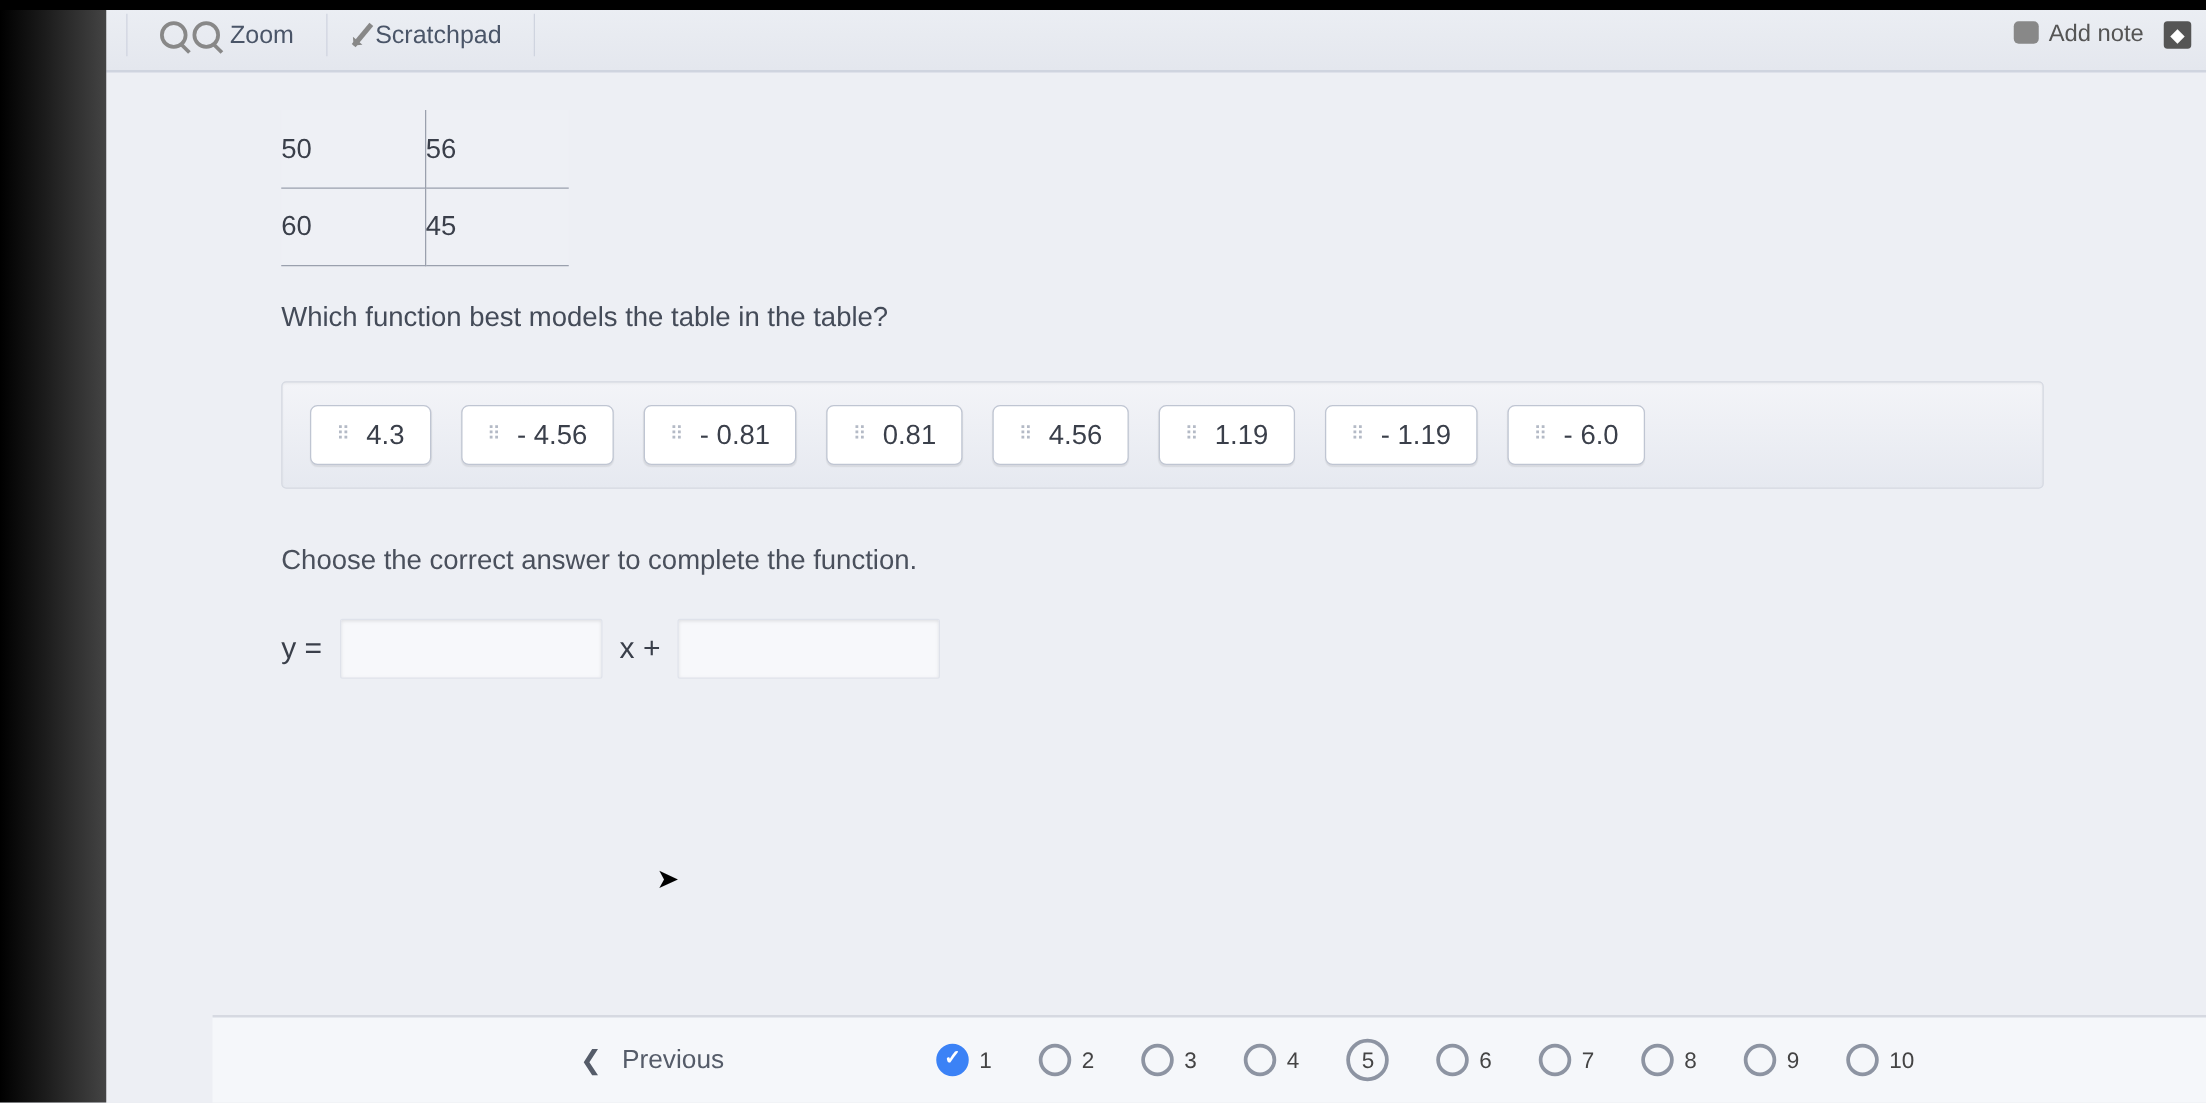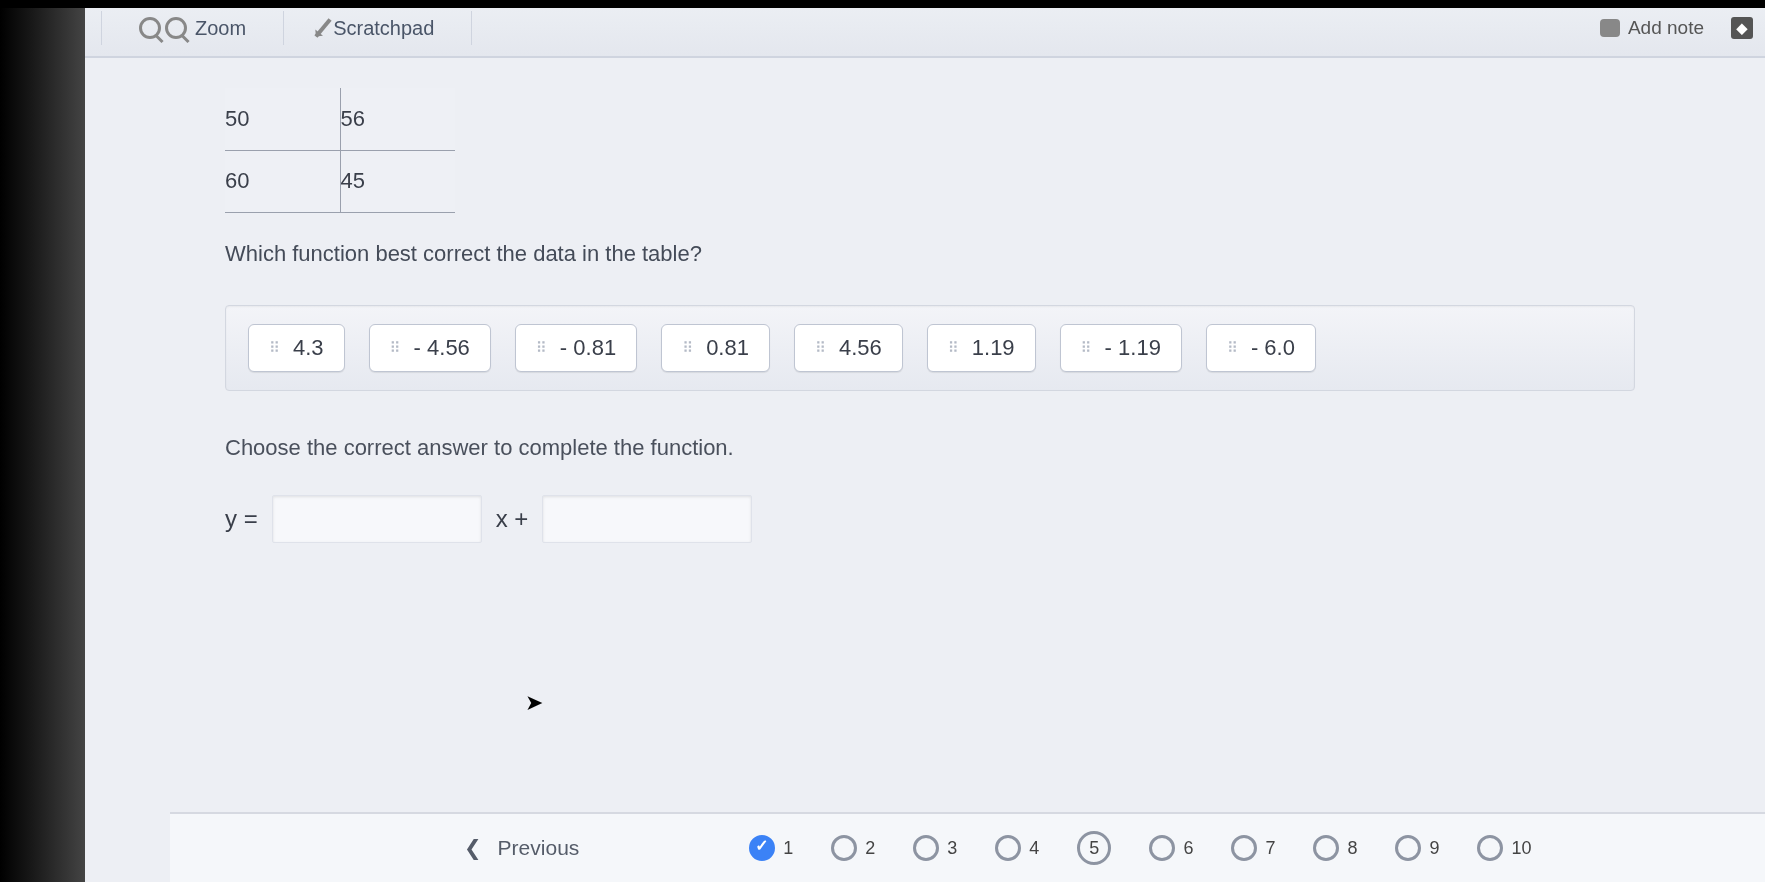--- a/index.html
+++ b/index.html
@@ -34,21 +34,21 @@
   }
 
   
   .toolbar {
     height: 58px;
     background: linear-gradient(#eceff4, #e4e7ee);
     border-bottom: 2px solid #cfd4df;
     display: flex;
     align-items: center;
     padding: 0 12px;
-    gap: 15px;
+    gap: 4px;
   }
   .toolbar-btn {
     display: flex;
     align-items: center;
     gap: 8px;
     padding: 6px 18px;
     font-size: 20px;
     color: #4a5568;
     cursor: pointer;
     border-radius: 4px;
@@ -56,21 +56,21 @@
   .toolbar-divider {
     width: 1px;
     height: 34px;
     background: #cfd4df;
     margin: 0 4px;
   }
   .zoom-icons { display: flex; gap: 4px; align-items: center; }
   .toolbar-spacer { flex: 1; }
   .add-note {
     display: flex;
-    align-items: center;
+    align-items: flex-start;
     gap: 8px;
     padding: 6px 12px;
     font-size: 19px;
     color: #555;
     cursor: pointer;
   }
   .chat-bubble {
     width: 20px; height: 18px;
     background: #888;
     border-radius: 4px;
@@ -306,21 +306,21 @@
         <td>50</td>
         <td>56</td>
       </tr>
       <tr>
         <td>60</td>
         <td>45</td>
       </tr>
     </tbody>
       </table>
 
-    <div class="question">Which function best correct the data in the table?</div>
+    <div class="question">Which function best models the table in the table?</div>
 
     <div class="tiles-row">
       <div class="tile">
         <span class="grip">⠿</span>
         <span>4.3</span>
       </div>
       <div class="tile">
         <span class="grip">⠿</span>
         <span>- 4.56</span>
       </div>

